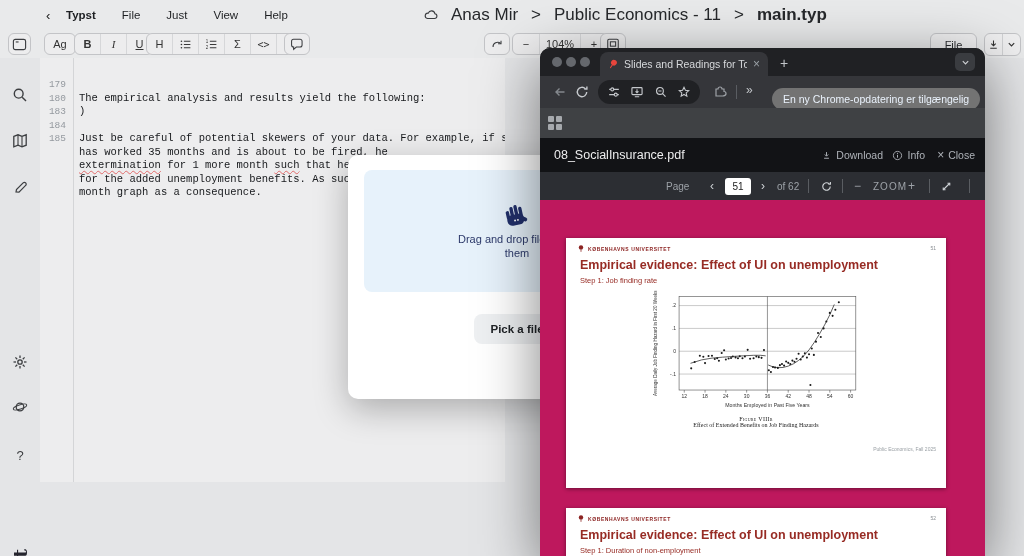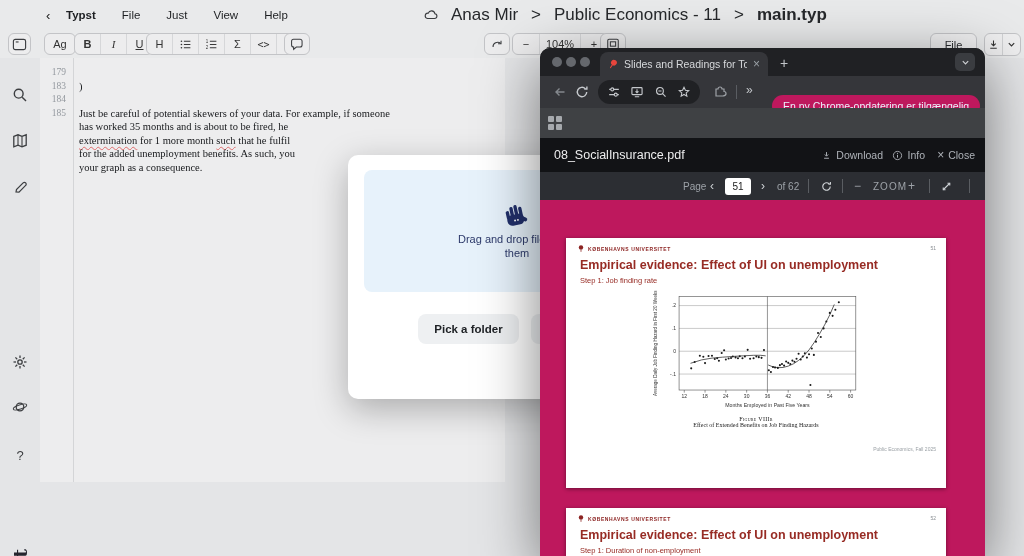--- a/index.html
+++ b/index.html
@@ -26,21 +26,21 @@
   .dl-split .half{flex:1;display:flex;align-items:center;justify-content:center;}
   .dl-split .half+.half{border-left:1px solid #d0d1d3;}
   
   .rail{position:absolute;left:0;top:58px;width:40px;height:498px;}
   .rail-ic{position:absolute;left:11px;width:18px;height:18px;display:flex;align-items:center;justify-content:center;color:#3c3e41;}
   .typst-logo{position:absolute;left:2px;top:488px;width:36px;height:60px;display:flex;align-items:center;justify-content:center;}
   .typst-logo span{transform:rotate(-90deg);font-family:"DejaVu Serif",serif;font-weight:700;font-size:19px;color:#25252e;letter-spacing:.5px;}
   
   .editor{position:absolute;left:40px;top:58px;width:465px;height:424px;background:#ededee;overflow:hidden;}
   .gutline{position:absolute;left:33px;top:0;width:1px;height:100%;background:#d4d5d7;}
-  #editor-lines{position:absolute;left:0;top:8px;width:100%;font-family:Liberation Serif, serif;font-size:10.5px;line-height:13.5px;}
+  #editor-lines{position:absolute;left:0;top:20px;width:100%;font-family:Liberation Mono, monospace;font-size:10.5px;line-height:13.5px;}
   .eline{display:flex;}
   .gut{width:26px;text-align:right;padding-right:7px;color:#94999f;font-size:9.5px;flex:none;}
   .codeline{white-space:pre;padding-left:6px;}
   .seg.tx{color:#17191c;} .seg.kw{color:#2b59c3;} .seg.str{color:#2f7d3b;} .seg.num{color:#c22a63;}
   .seg.misspell{text-decoration:underline wavy #e06c6c 1px;text-underline-offset:2px;}
   
   .modal{position:absolute;left:348px;top:155px;width:338px;height:244px;background:#fff;border-radius:10px;
          box-shadow:0 10px 34px rgba(0,0,0,.28);z-index:40;}
   .modal-title{padding:13px 18px 11px;font-size:14px;font-weight:700;color:#191c20;border-bottom:1px solid #e9eaec;}
   .dropzone{margin:15px 16px 0;height:122px;background:#e7f2fb;border-radius:8px;display:flex;flex-direction:column;
@@ -59,21 +59,21 @@
   .tab-close{font-size:12px;color:#9aa0a6;line-height:1;}
   .newtab{position:absolute;left:240px;top:7px;font-size:14px;color:#c3c6ca;}
   .winchev{position:absolute;right:10px;top:5px;width:20px;height:18px;background:#3a3c40;border-radius:5px;
        display:flex;align-items:center;justify-content:center;}
   .chrome-toolbar{position:relative;height:32px;background:#35363a;display:flex;align-items:center;}
   .ct-ic{position:absolute;width:16px;height:16px;top:8px;}
   .pillgrp{position:absolute;left:58px;top:4px;width:102px;height:24px;background:#202124;border-radius:12px;
        display:flex;align-items:center;justify-content:space-evenly;}
   .vdiv{position:absolute;top:9px;width:1px;height:14px;background:#5a5d62;}
   .more-ic{position:absolute;left:206px;top:7px;font-size:12px;color:#c3c6ca;}
-  .update-pill{position:absolute;left:232px;top:19px;width:208px;height:22px;background:#be185d;border-radius:11px;
+  .update-pill{position:absolute;left:232px;top:12px;width:208px;height:22px;background:#737373;border-radius:11px;
        display:flex;align-items:center;box-sizing:border-box;padding:0 7px 0 11px;gap:11px;}
   .update-pill .txt{flex:1;font-size:10.5px;color:#eaf2fc;white-space:nowrap;}
   .update-pill .kebab{font-size:11px;color:#eaf2fc;}
   .pagestrip{position:relative;height:30px;background:#3f4144;}
   .gridic{position:absolute;left:8px;top:8px;width:14px;height:14px;display:grid;grid-template-columns:6px 6px;grid-gap:2px;}
   .gridic i{width:6px;height:6px;background:#a6a9ad;border-radius:1px;}
   .pdfbar{position:relative;height:34px;background:#121316;display:flex;align-items:center;}
   .pdf-name{position:absolute;left:14px;font-size:12.5px;color:#ededee;font-weight:500;}
   .pdf-act{position:absolute;display:flex;align-items:center;gap:4px;font-size:10.5px;color:#aeb2b8;}
   .ctrlbar{position:relative;height:28px;background:#2c2e33;font-size:10px;color:#9da2a8;}
@@ -243,20 +243,24 @@
   </div>
 
   <div class="editor">
     <div class="gutline"></div>
     <div id="editor-lines">
         <div class="eline">
           <span class="gut">179</span>
           <span class="codeline">&nbsp;</span>
         </div>
         <div class="eline">
+          <span class="gut">180</span>
+          <span class="codeline"><span class="seg tx">The empirical analysis and results yield the following:</span></span>
+        </div>
+        <div class="eline">
           <span class="gut">183</span>
           <span class="codeline"><span class="seg tx">)</span></span>
         </div>
         <div class="eline">
           <span class="gut">184</span>
           <span class="codeline">&nbsp;</span>
         </div>
         <div class="eline">
           <span class="gut">185</span>
           <span class="codeline"><span class="seg tx">Just be careful of potential skewers of your data. For example, if someone</span></span>
@@ -268,21 +272,21 @@
         <div class="eline">
           <span class="gut"></span>
           <span class="codeline"><span class="seg tx misspell">extermination</span><span class="seg tx"> for 1 more month </span><span class="seg tx misspell">such</span><span class="seg tx"> that he fulfil</span></span>
         </div>
         <div class="eline">
           <span class="gut"></span>
           <span class="codeline"><span class="seg tx">for the added unemployment benefits. As such, you</span></span>
         </div>
         <div class="eline">
           <span class="gut"></span>
-          <span class="codeline"><span class="seg tx">your graph as a consequence.</span></span>
+          <span class="codeline"><span class="seg tx">month graph as a consequence.</span></span>
         </div>
       </div>
   </div>
 
   <div class="modal">
     <div class="dropzone">
       <svg width="26" height="26" viewBox="0 0 24 24">
         <g transform="rotate(-12 12 12)" fill="#22306b">
           <rect x="2.2" y="6.6" width="3.1" height="8" rx="1.55"></rect>
           <rect x="6.2" y="3.6" width="3.1" height="11" rx="1.55"></rect>
@@ -292,21 +296,20 @@
           <rect x="14.5" y="12.2" width="8.4" height="3.4" rx="1.7" transform="rotate(38 14.5 12.2)"></rect>
         </g>
         <circle cx="9.2" cy="16.6" r="0.9" fill="#fff" transform="rotate(-12 12 12)"></circle>
         <circle cx="11.9" cy="16.6" r="0.9" fill="#fff" transform="rotate(-12 12 12)"></circle>
       </svg>
       <div class="drop-text">
         <span>Drag and drop files here</span><br><span>them</span>
       </div>
     </div>
     <div class="modal-actions">
-      <div class="modal-btn">Pick a folder</div>
       <div class="modal-btn">Pick a file</div>
     </div>
   </div>
 
   <div class="chrome">
 
     <div class="tabstrip">
       <span class="tl-dot" style="left:12px"></span>
       <span class="tl-dot" style="left:26px"></span>
       <span class="tl-dot" style="left:40px"></span>
@@ -393,21 +396,21 @@
           </svg>
         <span>Info</span>
       </span>
       <span class="pdf-act" style="right:10px">
         <span style="font-size:12px">×</span>
         <span>Close</span>
       </span>
     </div>
 
     <div class="ctrlbar">
-      <span class="ctrl" style="left:143px">Page</span>
+      <span class="ctrl" style="left:126px">Page</span>
       <span class="ctrl chev" style="left:170px">‹</span>
       <span class="ctrl" style="left:185px">
           <span class="pagebox">51</span>
         </span>
       <span class="ctrl chev" style="left:221px">›</span>
       <span class="ctrl" style="left:237px">of 62</span>
       <span class="vdiv" style="left:268px;top:7px"></span>
       <span class="ctrl" style="left:280px">
         <svg width="13" height="13" viewBox="0 0 16 16">
             <path d="M12.6 8a4.6 4.6 0 1 1-1.35-3.25" fill="none" stroke="#ced2d6" stroke-width="1.4"></path>

